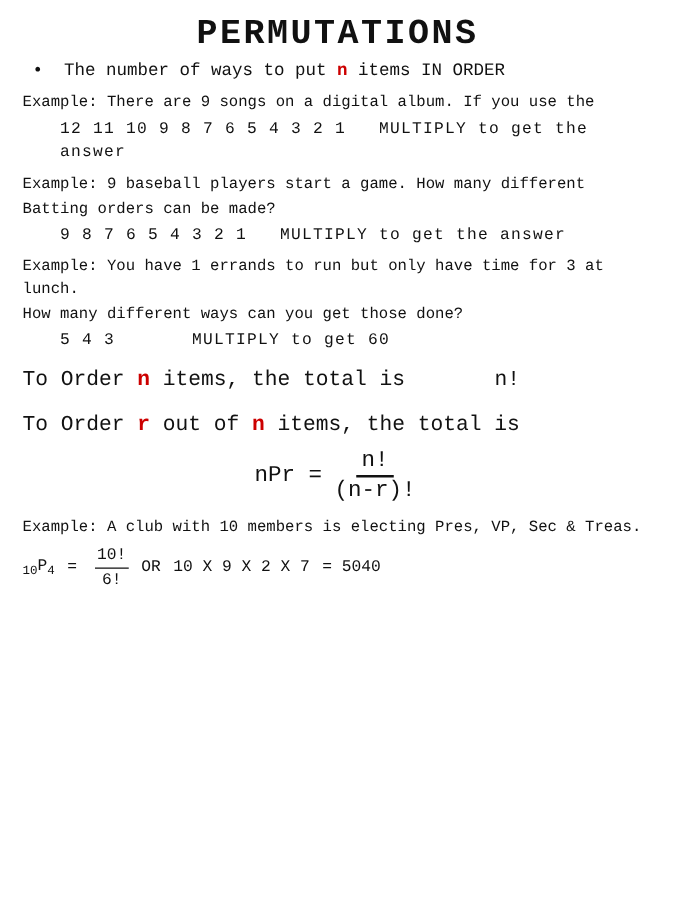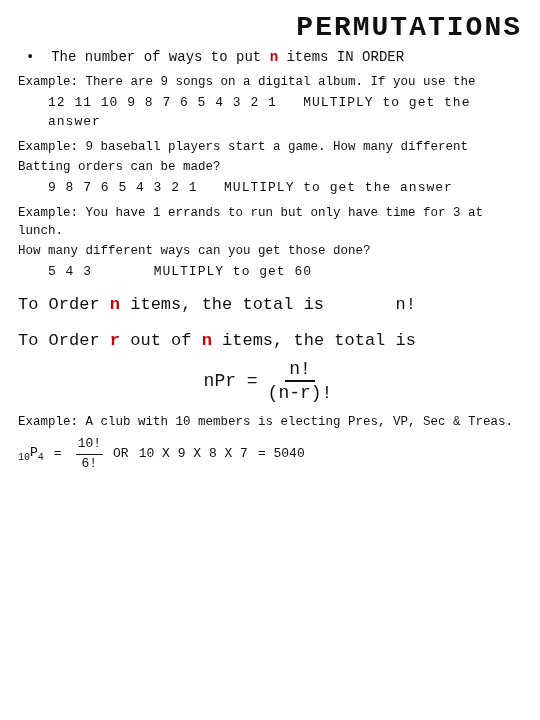--- a/index.html
+++ b/index.html
@@ -7,21 +7,21 @@
       width: 540px;
       height: 720px;
       background: #fff;
       font-family: 'Courier New', Courier, monospace;
       font-size: 13px;
       color: #111;
       padding: 12px 18px;
       overflow: hidden;
     }
     h1 {
-      text-align: right;
+      text-align: center;
       font-size: 28px;
       font-weight: bold;
       letter-spacing: 2px;
       margin-bottom: 6px;
       font-family: 'Courier New', Courier, monospace;
     }
     .bullet {
       font-size: 14px;
       margin-bottom: 8px;
       margin-left: 8px;
@@ -162,16 +162,16 @@
   <div class="p4-row">
     <span>
       <span class="subscript">10</span>P<span class="subscript">4</span>
     </span>
     <span>=</span>
     <span class="p4-fraction">
       <span class="num">10!</span>
       <span class="den">6!</span>
     </span>
     <span>OR</span>
-    <span>10 X 9 X 8 X 7</span>
+    <span>10 X 9 X 2 X 7</span>
     <span>= 5040</span>
   </div>
 </div>
 
 </body></html>

